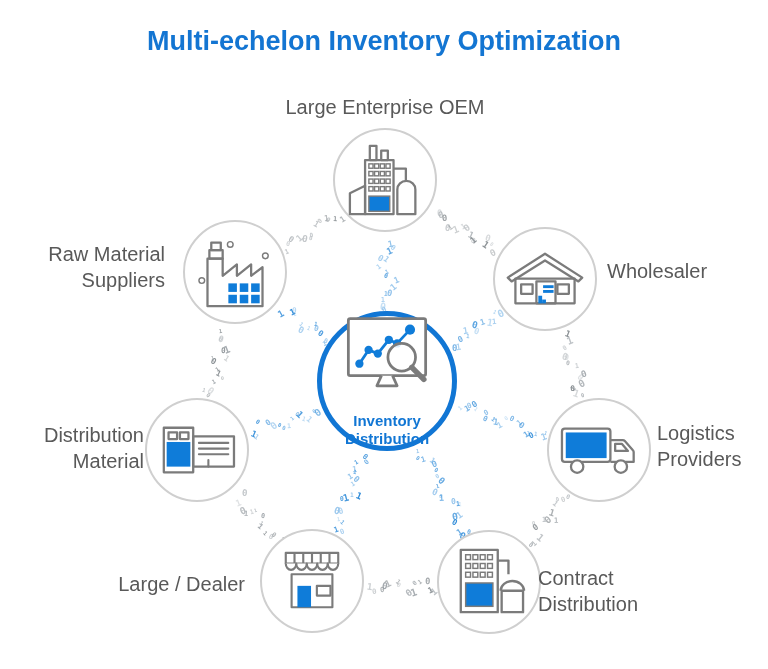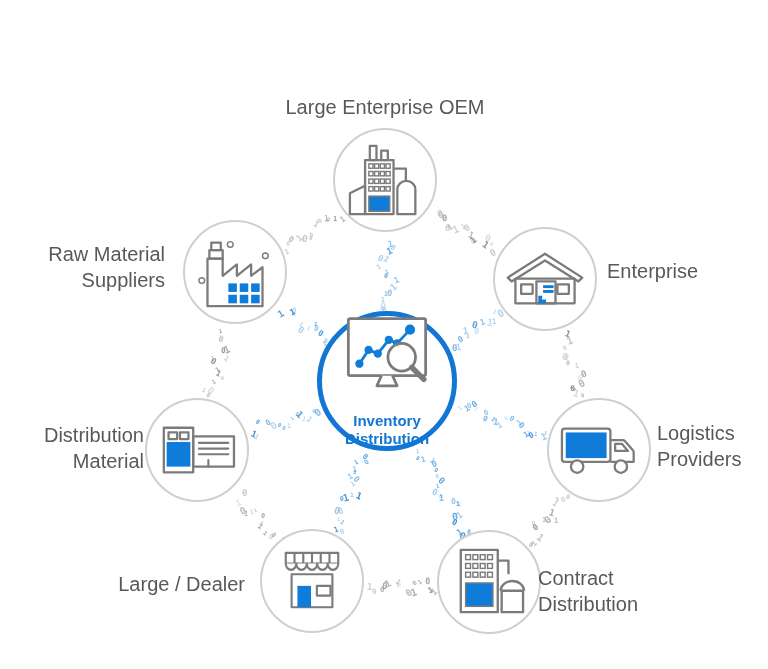--- a/index.html
+++ b/index.html
@@ -37,20 +37,21 @@
   .node-label{
     position:absolute;z-index:2;color:var(--label);font-size:20px;line-height:1.3;
   }
   .al{text-align:left}.ar{text-align:right}.ac{text-align:center}
   svg{display:block;}
 </style>
 </head>
 <body>
 
 <div class="canvas">
+  <h1 class="title">Multi-echelon Inventory Optimization</h1>
   <div id="streams">
       <span class="bd" style="left:382.4px;top:305.9px;font-size:7.2px;transform:rotate(-31deg);color:#4C9CDF;opacity:0.48">0</span>
       <span class="bd" style="left:380.4px;top:302.4px;font-size:10.0px;transform:rotate(8deg);color:#7FB9E8;opacity:0.44">0</span>
       <span class="bd" style="left:381.2px;top:297.2px;font-size:6.8px;transform:rotate(-3deg);color:#4C9CDF;opacity:0.48">1</span>
       <span class="bd" style="left:383.9px;top:290.6px;font-size:6.5px;transform:rotate(5deg);color:#7FB9E8;opacity:0.95">1</span>
       <span class="bd" style="left:387.0px;top:289.1px;font-size:8.6px;transform:rotate(13deg);color:#4C9CDF;opacity:0.62">0</span>
       <span class="bd" style="left:390.7px;top:282.6px;font-size:8.8px;transform:rotate(-40deg);color:#7FB9E8;opacity:0.73">1</span>
       <span class="bd" style="left:393.6px;top:275.5px;font-size:8.4px;transform:rotate(-23deg);color:#7FB9E8;opacity:0.81">1</span>
       <span class="bd" style="left:384.4px;top:273.1px;font-size:6.3px;transform:rotate(11deg);color:#2E8BD8;opacity:0.82">0</span>
       <span class="bd" style="left:384.8px;top:268.9px;font-size:6.0px;transform:rotate(-23deg);color:#2E8BD8;opacity:0.49">1</span>
@@ -404,21 +405,21 @@
      <circle cx="37" cy="10" r="3"></circle>
               <circle cx="74" cy="22" r="3"></circle>
               <circle cx="7" cy="48" r="3"></circle>
    </g>
  </svg>
         </span>
       </div>
     </div>
   <div id="labels">
       <div class="node-label ac" style="left: 235px; top: 94px; width: 300px;">Large Enterprise OEM</div>
-      <div class="node-label al" style="left: 607px; top: 258px; width: 150px;">Enterprise</div>
+      <div class="node-label al" style="left: 607px; top: 258px; width: 150px;">Wholesaler</div>
       <div class="node-label al" style="left: 657px; top: 420px; width: 108px;">Logistics Providers</div>
       <div class="node-label al" style="left: 538px; top: 565px; width: 170px;">Contract Distribution</div>
       <div class="node-label ar" style="left: 95px; top: 571px; width: 150px;">Large / Dealer</div>
       <div class="node-label ar" style="left: 14px; top: 422px; width: 130px;">Distribution Material</div>
       <div class="node-label ar" style="left: 33px; top: 241px; width: 132px;">Raw Material Suppliers</div>
     </div>
 
   <div class="center-node" id="centerNode" style="left: 317px; top: 311px;">
     <span id="centerIcon">
         <svg viewBox="0 0 100 88" width="92" height="81">

